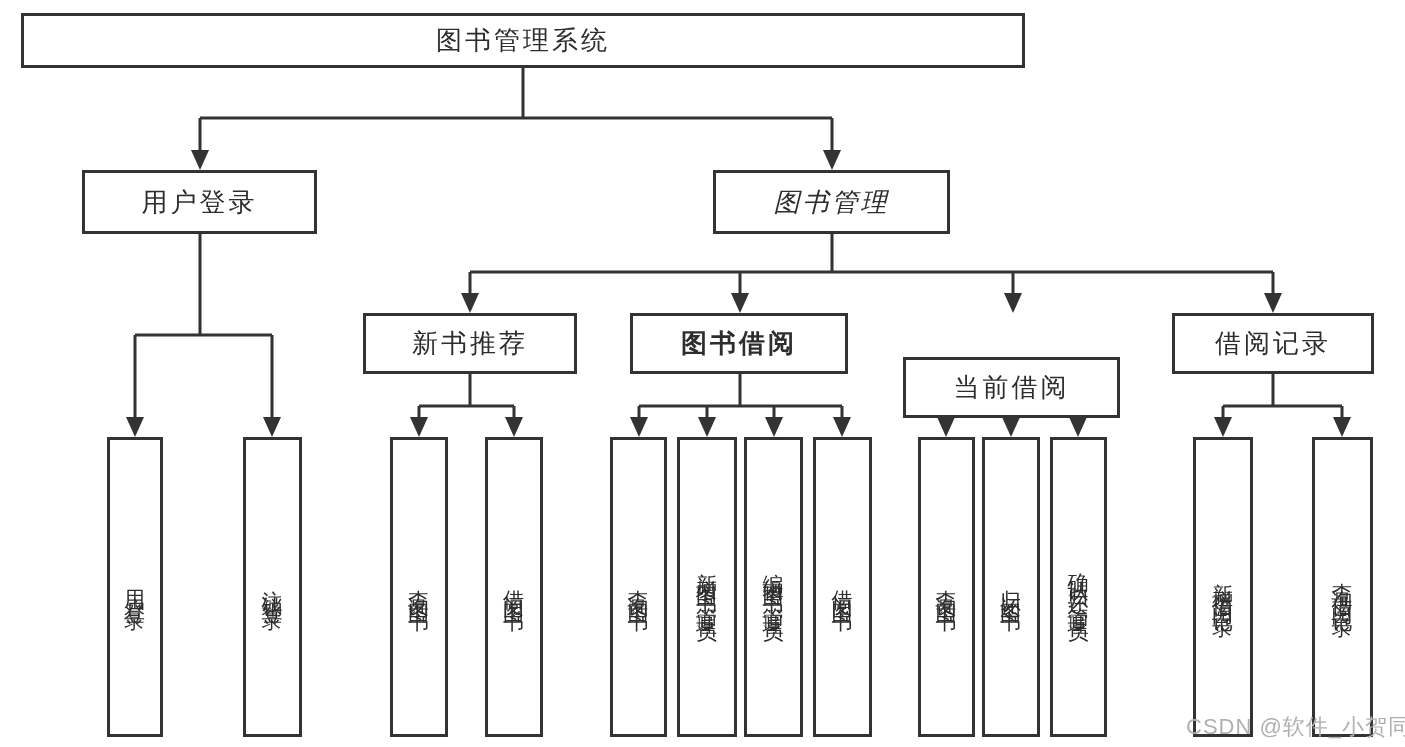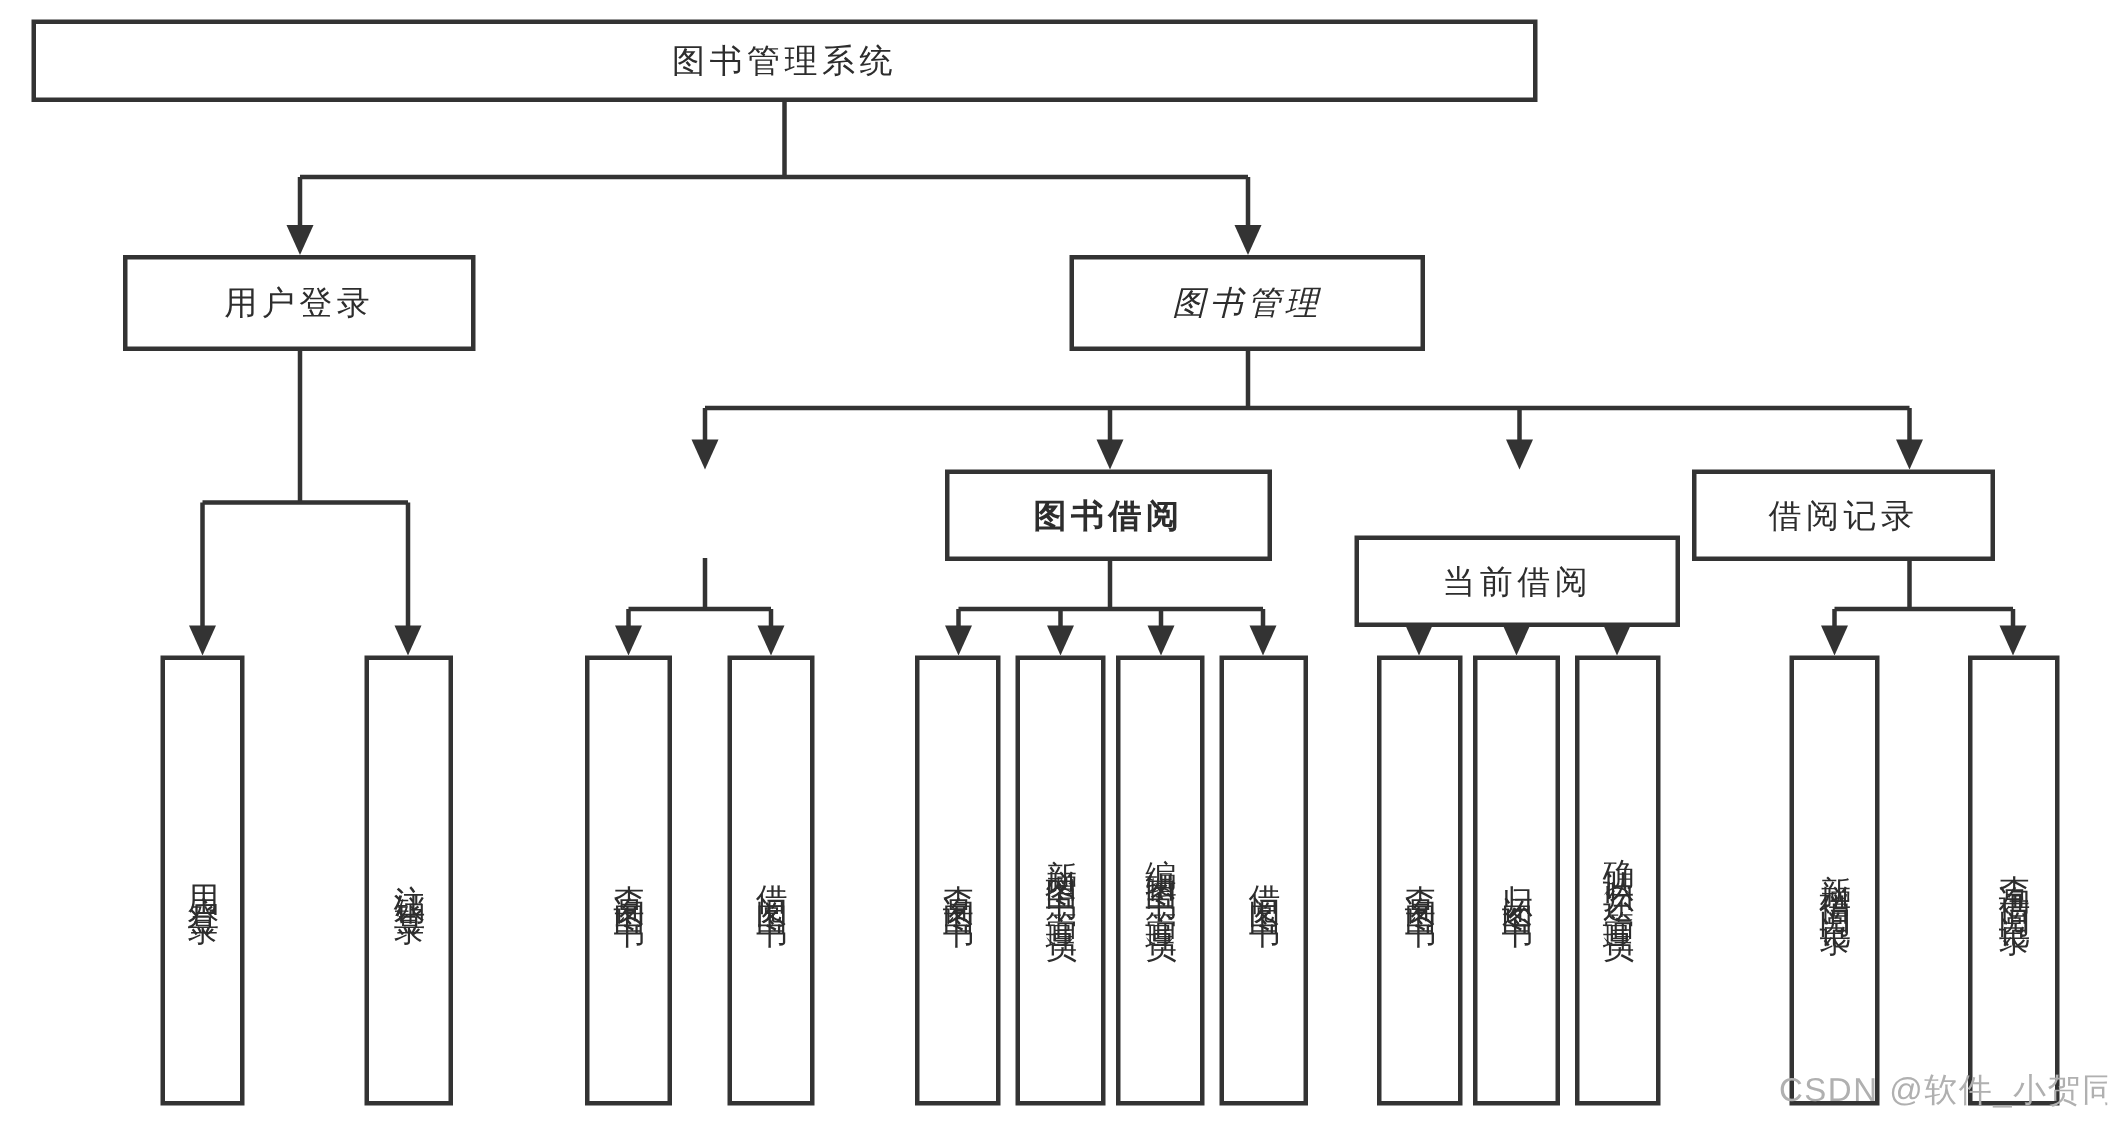--- a/index.html
+++ b/index.html
@@ -15,37 +15,37 @@
     position:absolute;
     box-sizing:border-box;
     background:#ffffff;
     border:3px solid #333333;
     display:flex;
     align-items:center;
     justify-content:center;
     color:#2d2d2d;
     z-index:2;
   }
-  .h-label{font-size:22px;letter-spacing:3px;white-space:nowrap;}
+  .h-label{font-size:26px;letter-spacing:3px;white-space:nowrap;}
   .leaf .v-text{
     writing-mode:vertical-rl;
     text-orientation:mixed;
     font-size:21px;
     letter-spacing:7px;
     line-height:1;
     white-space:nowrap;
   }
   
   .b-root{left:21px;top:13px;width:1004px;height:55px;}
   .b-n1{left:82px;top:170px;width:235px;height:64px;}
   .b-n2{left:713px;top:170px;width:237px;height:64px;font-style:italic;}
   .b-m1{left:363px;top:313px;width:214px;height:61px;}
   .b-m2{left:630px;top:313px;width:218px;height:61px;font-weight:bold;}
   .b-m3{left:903px;top:313px;width:217px;height:61px;margin-top:44px;}
-  .b-m4{left:1128px;top:313px;width:202px;height:61px;align-items:center;}
+  .b-m4{left:1172px;top:313px;width:202px;height:61px;align-items:center;}
   .leaf{top:437px;height:300px;}
   .b-a1{left:107px;width:56px;}
   .b-a2{left:243px;width:59px;}
   .b-b1{left:390px;width:58px;}
   .b-b2{left:485px;width:58px;}
   .b-c1{left:610px;width:57px;}
   .b-c2{left:677px;width:60px;}
   .b-c3{left:744px;width:59px;}
   .b-c4{left:813px;width:59px;}
   .b-d1{left:918px;width:57px;}
@@ -131,20 +131,23 @@
     <span class="h-label">图书管理系统</span>
   </div>
 
   <div class="node b-n1">
     <span class="h-label">用户登录</span>
   </div>
   <div class="node b-n2">
     <span class="h-label">图书管理</span>
   </div>
 
+  <div class="node b-m1">
+    <span class="h-label">新书推荐</span>
+  </div>
   <div class="node b-m2">
     <span class="h-label">图书借阅</span>
   </div>
   <div class="node b-m3">
     <span class="h-label">当前借阅</span>
   </div>
   <div class="node b-m4">
     <span class="h-label">借阅记录</span>
   </div>
 

